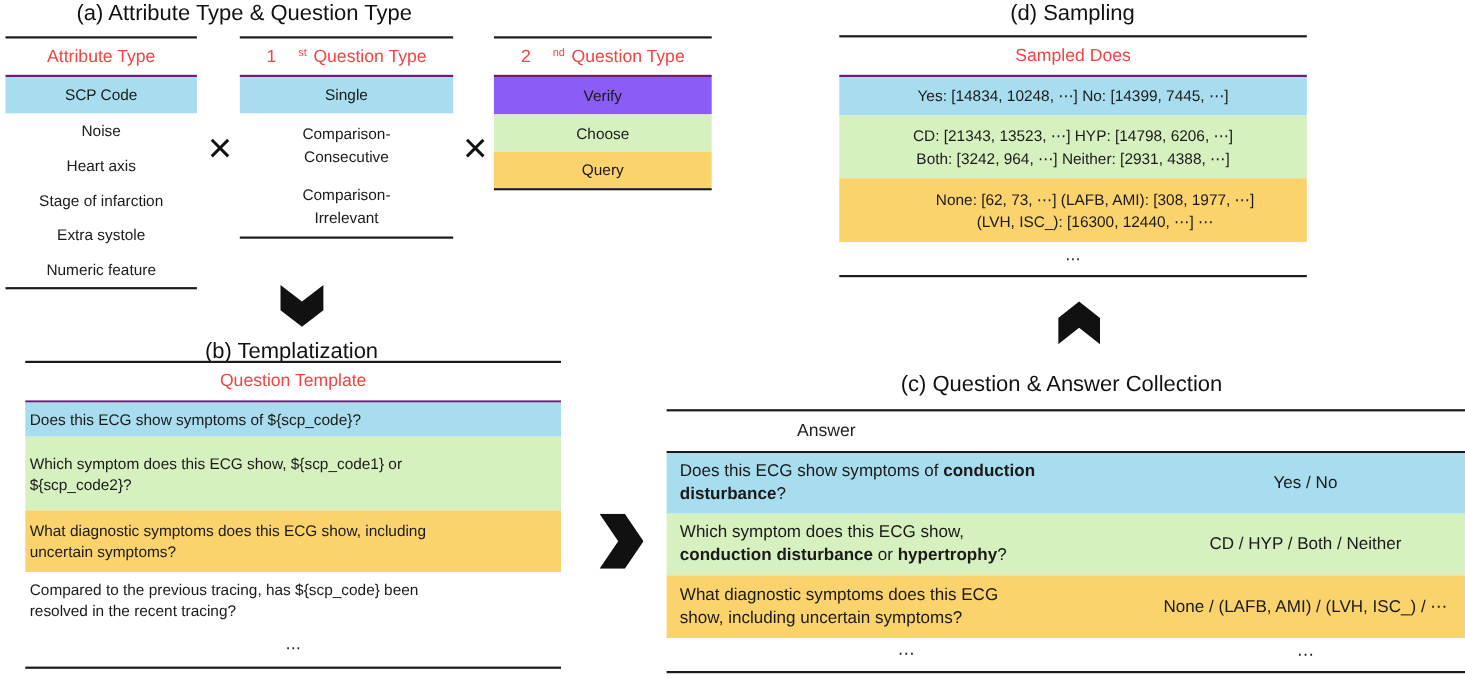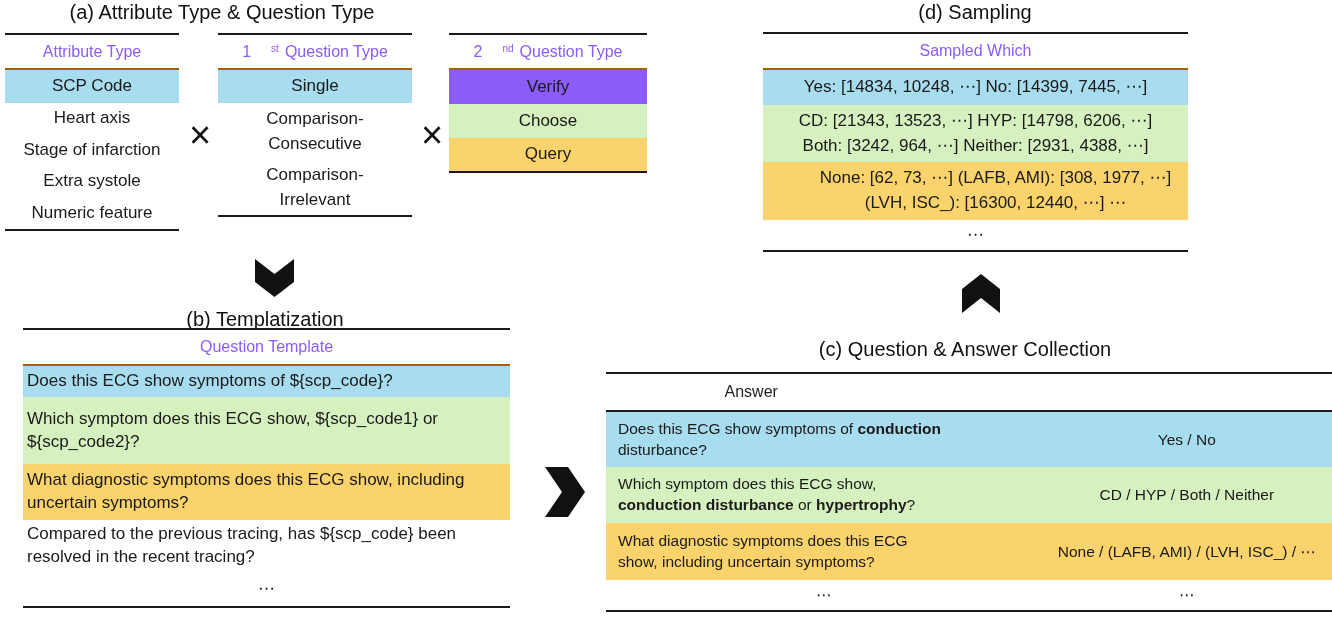--- a/index.html
+++ b/index.html
@@ -1,24 +1,24 @@
 <!DOCTYPE html>
 <html><head>
 <meta charset="utf-8">
 <style>
   html,body{margin:0;padding:0;background:#ffffff;}
   .canvas{position:relative;width:1332px;height:617px;background:#fff;
           font-family:"Liberation Sans",sans-serif;color:#1a1a1a;overflow:hidden;}
   .panel-title{position:absolute;text-align:center;font-size:20px;white-space:nowrap;color:#111;}
   .tbl{position:absolute;border-top:2px solid #1a1a1a;border-bottom:2px solid #1a1a1a;box-sizing:content-box;}
-  .tbl-head{display:flex;align-items:center;justify-content:center;font-size:16px;color:#8b5cf6;
-            border-bottom:2px solid #a16207;white-space:pre;}
+  .tbl-head{display:flex;align-items:center;justify-content:center;font-size:16px;color:#ef4444;
+            border-bottom:2px solid #701a75;white-space:pre;}
   .tbl-head sup{font-size:10px;line-height:1;margin:-6px 1px 0 0;padding-left:20px;}
   .hdr-rest{margin-left:5px;}
-  .row{display:flex;align-items:center;justify-content:center;font-size:17px;line-height:1.45;
+  .row{display:flex;align-items:center;justify-content:center;font-size:14px;line-height:1.45;
        text-align:center;white-space:pre-line;}
   .row.left{justify-content:flex-start;text-align:left;padding:0 4px;line-height:1.35;}
   .crow{display:flex;}
   .ccell-q{width:60%;display:flex;align-items:center;text-align:left;padding:0 12px;box-sizing:border-box;
            font-size:15.5px;line-height:1.35;}
   .ccell-a{width:40%;display:flex;align-items:center;justify-content:center;text-align:center;
            font-size:15.5px;padding:0 4px;box-sizing:border-box;}
   .chead{display:flex;border-bottom:2px solid #1a1a1a;}
   .chead > div{display:flex;align-items:center;justify-content:center;font-size:16px;color:#222;}
   .times{position:absolute;font-size:38px;font-weight:300;width:38px;text-align:center;line-height:48px;color:#111;}
@@ -28,20 +28,21 @@
 </head>
 <body>
 
 <div class="canvas">
 
   <div class="panel-title" style="left:30px;top:1px;width:384px;">(a) Attribute Type &amp; Question Type</div>
 
   <div class="tbl" style="left:5px;top:33px;width:174px;">
     <div class="tbl-head" style="height:33px;">Attribute Type</div>
     <div class="row" style="height: 33px; background-color: rgb(168, 220, 239);">SCP Code</div>
+    <div class="row" style="height:31.5px;">Noise</div>
     <div class="row" style="height:31.5px;">Heart axis</div>
     <div class="row" style="height:31.5px;">Stage of infarction</div>
     <div class="row" style="height:31.5px;">Extra systole</div>
     <div class="row" style="height:31.5px;">Numeric feature</div>
   </div>
 
   <div class="times" style="left:181px;top:111px;">×</div>
 
   <div class="tbl" style="left:218px;top:33px;width:194px;">
     <div class="tbl-head" style="height:33px;"><span>1</span><sup>st</sup><span class="hdr-rest">Question Type</span></div>
@@ -84,21 +85,21 @@
   </svg>
 
   <div class="panel-title" style="left:700px;top:338px;width:530px;">(c) Question &amp; Answer Collection</div>
 
   <div class="tbl" style="left:606px;top:372px;width:726px;">
     <div class="chead" style="height:36px;">
       <div style="width:40%;">Answer</div>
     </div>
     <div class="crow" style="height: 55px; background-color: rgb(168, 220, 239);">
       <div class="ccell-q">
-          <div><span>Does this ECG show symptoms of </span><span style="font-weight: bold;">conduction</span><br><span style="font-weight: normal;">disturbance</span><span>?</span></div>
+          <div><span>Does this ECG show symptoms of </span><span style="font-weight: bold;">conduction</span><br><span style="font-weight: bold;">disturbance</span><span>?</span></div>
         </div>
       <div class="ccell-a">Yes / No</div>
     </div>
     <div class="crow" style="height: 56px; background-color: rgb(215, 240, 191);">
       <div class="ccell-q">
           <div><span>Which symptom does this ECG show,</span><br><span style="font-weight: bold;">conduction disturbance</span><span> or </span><span style="font-weight: bold;">hypertrophy</span><span>?</span></div>
         </div>
       <div class="ccell-a">CD / HYP / Both / Neither</div>
     </div>
     <div class="crow" style="height: 57px; background-color: rgb(251, 211, 109);">
@@ -115,21 +116,21 @@
     </div>
   </div>
 
   <svg class="arrow" style="left:962px;top:273px;" width="38" height="41" viewBox="0 0 38 41">
     <polygon points="0,40 19,25 38,40 38,16 19,1 0,16"></polygon>
   </svg>
 
   <div class="panel-title" style="left:815px;top:1px;width:320px;">(d) Sampling</div>
 
   <div class="tbl" style="left:763px;top:32px;width:425px;">
-    <div class="tbl-head" style="height:34px;">Sampled Which</div>
+    <div class="tbl-head" style="height:34px;">Sampled Does</div>
     <div class="row" style="height: 35px; background-color: rgb(168, 220, 239);">Yes: [14834, 10248, ⋯] No: [14399, 7445, ⋯]</div>
     <div class="row" style="height: 57px; background-color: rgb(215, 240, 191);">CD: [21343, 13523, ⋯] HYP: [14798, 6206, ⋯]
 Both: [3242, 964, ⋯] Neither: [2931, 4388, ⋯]</div>
     <div class="row" style="height: 58px; background-color: rgb(251, 211, 109); padding-left: 40px;">None: [62, 73, ⋯] (LAFB, AMI): [308, 1977, ⋯]
 (LVH, ISC_): [16300, 12440, ⋯] ⋯</div>
     <div class="row" style="height:30px;">⋯</div>
   </div>
 
 </div>
 

